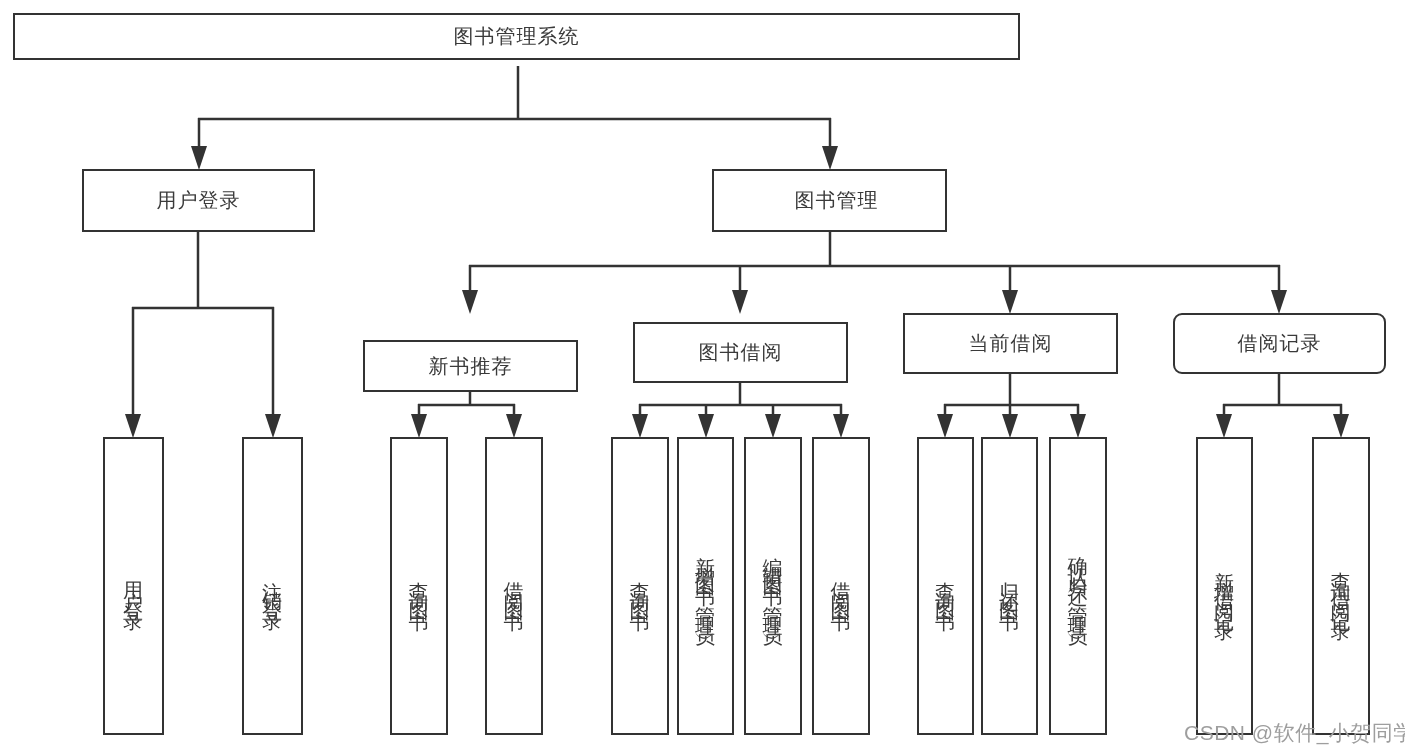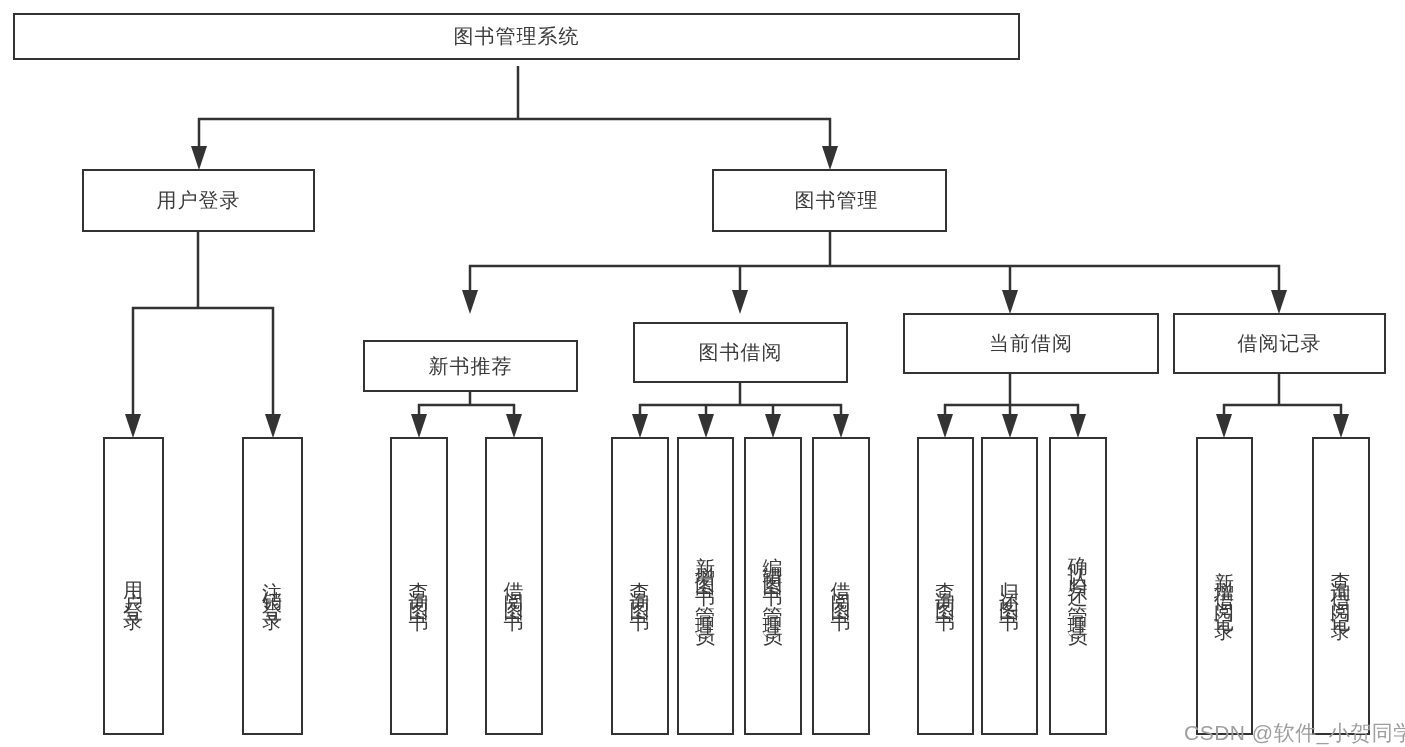--- a/index.html
+++ b/index.html
@@ -140,24 +140,24 @@
   <div class="node" style="left:712px; top:169px; width:235px; height:63px;padding-left:14px;">
     <span class="lbl">图书管理</span>
   </div>
 
   <div class="node" style="left:363px; top:313px; width:215px; height:52px;margin-top:27px;">
     <span class="lbl">新书推荐</span>
   </div>
   <div class="node" style="left:633px; top:322px; width:215px; height:61px;">
     <span class="lbl">图书借阅</span>
   </div>
-  <div class="node" style="left:903px; top:313px; width:256px; height:61px;">
+  <div class="node" style="left:903px; top:313px; width:215px; height:61px;">
     <span class="lbl">当前借阅</span>
   </div>
-  <div class="node" style="left:1173px; top:313px; width:213px; height:61px;">
+  <div class="node" style="left:1173px; top:313px; width:213px; height:61px;border-radius:9px;">
     <span class="lbl">借阅记录</span>
   </div>
 
   <div class="node leaf" style="left:103px; width:61px;">
     <span class="lbl">用户登录</span>
   </div>
   <div class="node leaf" style="left:242px; width:61px;">
     <span class="lbl">注销登录</span>
   </div>
   <div class="node leaf" style="left:390px; width:58px;">

